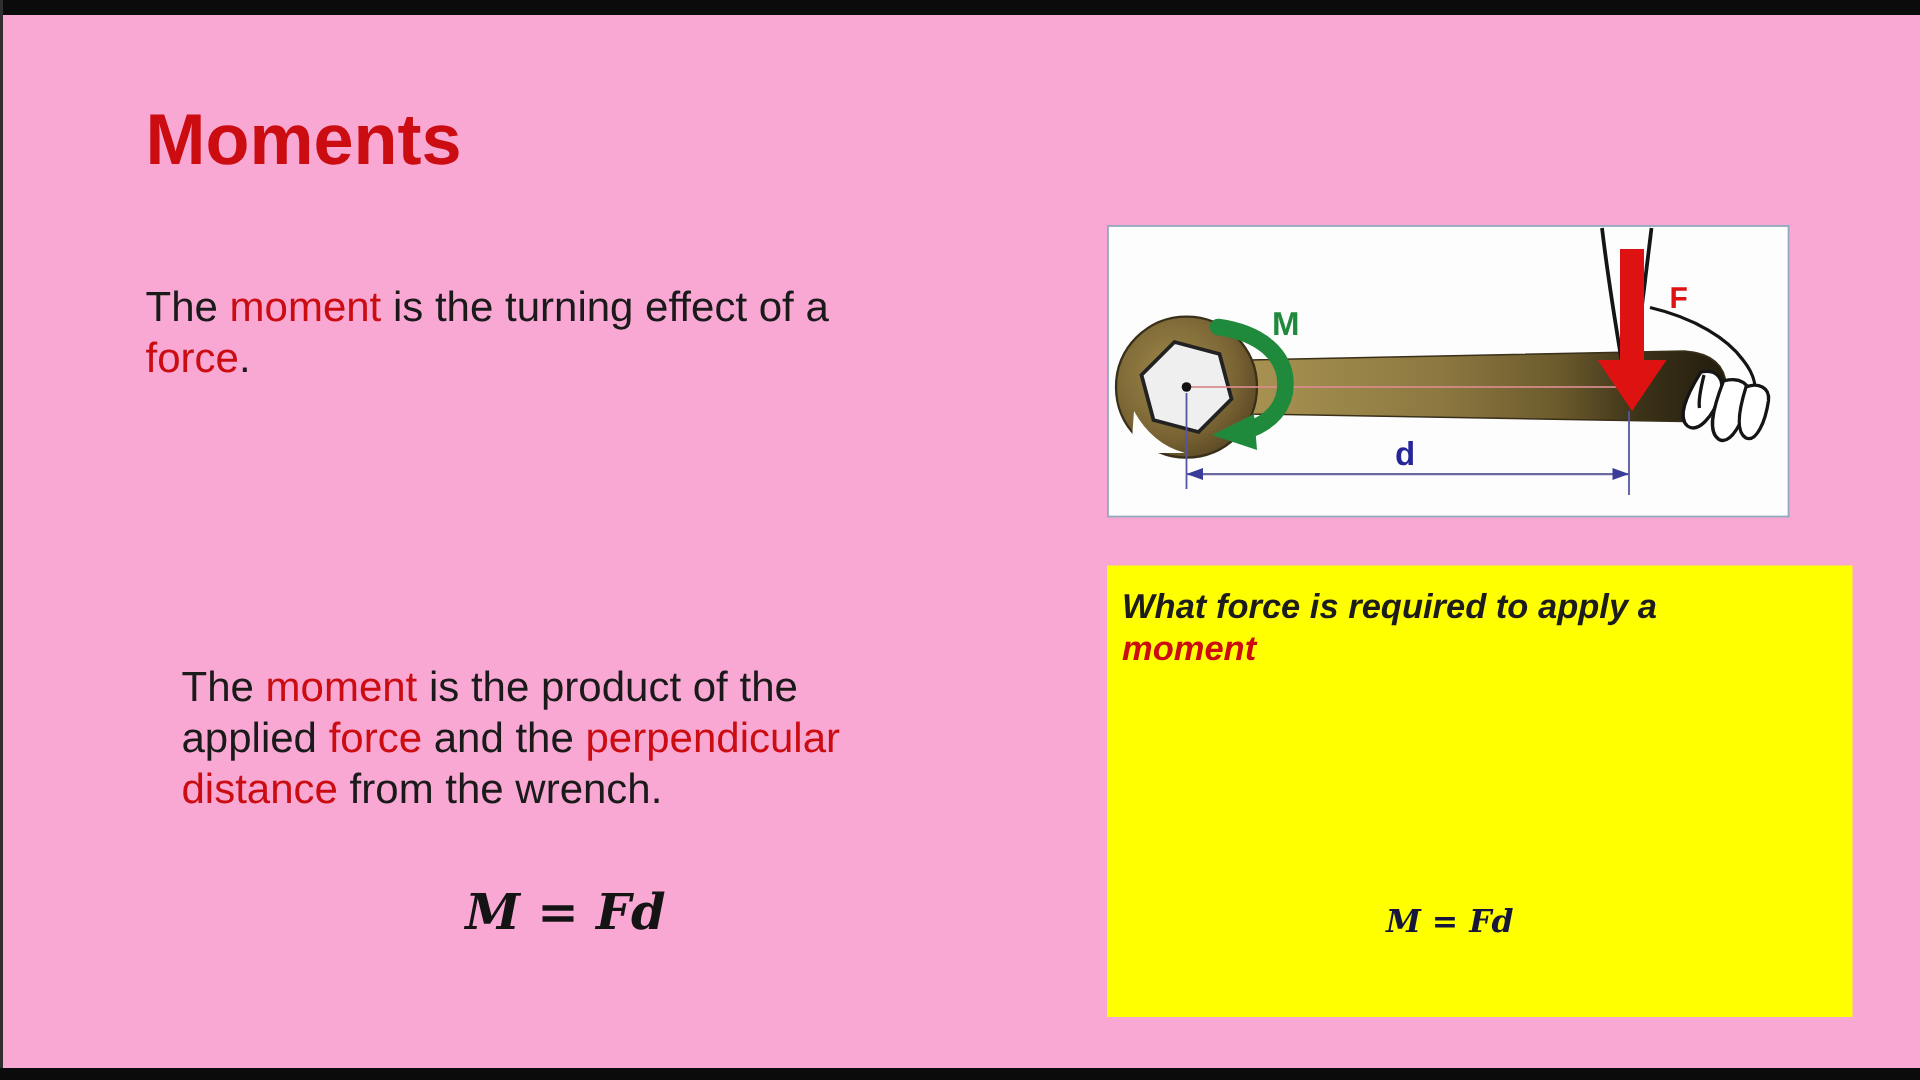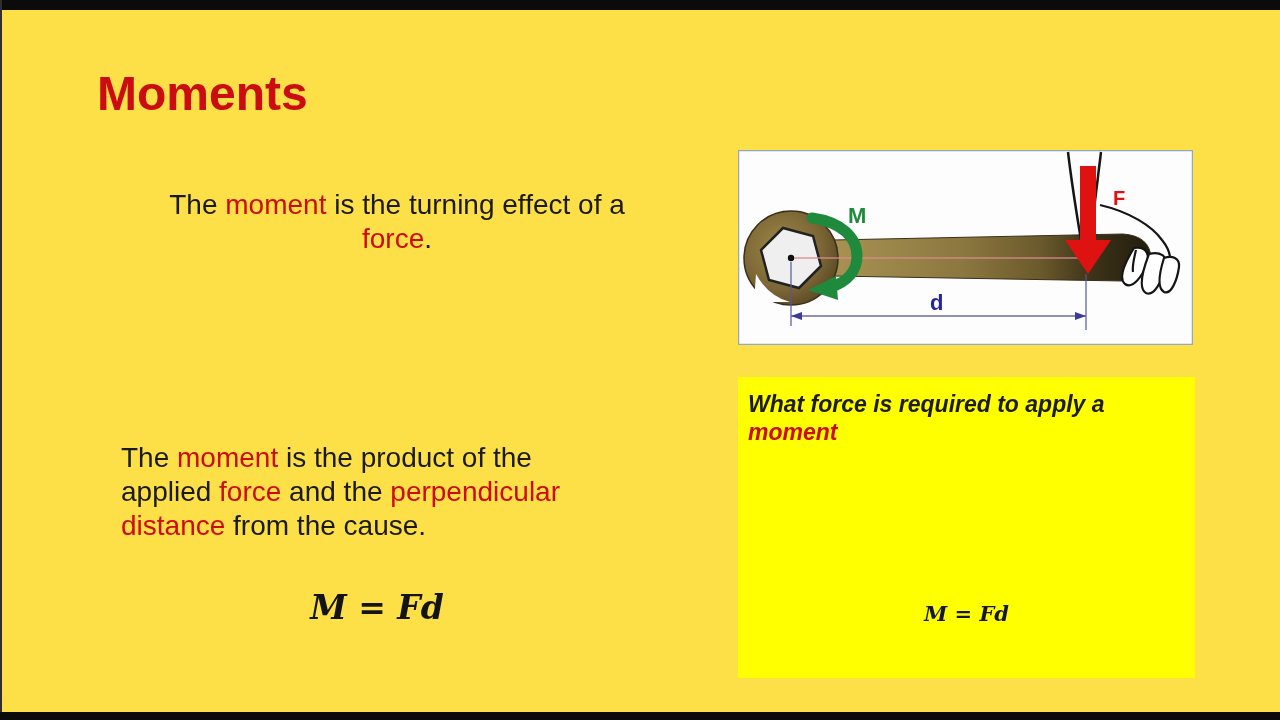--- a/index.html
+++ b/index.html
@@ -1,27 +1,27 @@
 <!DOCTYPE html>
 <html><head>
 <meta charset="utf-8">
 <style>
   html,body{margin:0;padding:0;width:1280px;height:720px;background:#ffffff;overflow:hidden;
     font-family:"Liberation Sans",sans-serif;}
-  .slide{position:absolute;inset:0;background:#fde047;}
+  .slide{position:absolute;inset:0;background:#f9a8d4;}
   .bar-top{position:absolute;left:0;top:0;width:1280px;height:10px;background:#0b0b0b;}
   .bar-bottom{position:absolute;left:0;top:712px;width:1280px;height:8px;background:#0b0b0b;}
   .edge-left{position:absolute;left:0;top:0;width:2px;height:720px;background:#2f2f2f;}
 
   .title{position:absolute;left:97px;top:66px;font-size:48px;font-weight:600;
     color:#cb0d12;letter-spacing:0px;}
 
   .para{position:absolute;left:97px;width:600px;font-size:28px;line-height:34px;
     color:#1a1a1a;font-weight:500;}
-  .p1{top:188px;text-align:center;}
+  .p1{top:188px;}
   .p2{top:315px;}
   .p3{top:441px;margin-left:24px;}
   .seg-red{color:#cb0d12;}
 
   .formula-main{position:absolute;left:97px;top:588px;width:560px;text-align:center;
     font-family:"DejaVu Serif",serif;font-style:italic;font-size:33px;color:#141414;font-weight:600;}
 
   .diagram-frame{position:absolute;left:738px;top:150px;width:455px;height:195px;}
 
   .question-box{position:absolute;left:738px;top:377px;width:457px;height:301px;}
@@ -33,21 +33,21 @@
 </head>
 <body>
 
 <div class="slide">
   <div class="bar-top"></div>
   <div class="edge-left"></div>
 
   <div class="title">Moments</div>
 
   <div class="para p1"><span>The </span><span class="seg-red">moment</span><span> is the turning effect of a</span><br><span class="seg-red">force</span><span>.</span></div>
-  <div class="para p3"><span>The </span><span class="seg-red">moment</span><span> is the product of the</span><br><span>applied </span><span class="seg-red">force</span><span> and the </span><span class="seg-red">perpendicular</span><br><span class="seg-red">distance</span><span> from the cause.</span></div>
+  <div class="para p3"><span>The </span><span class="seg-red">moment</span><span> is the product of the</span><br><span>applied </span><span class="seg-red">force</span><span> and the </span><span class="seg-red">perpendicular</span><br><span class="seg-red">distance</span><span> from the wrench.</span></div>
 
   <div class="formula-main">M = Fd</div>
 
   <svg class="diagram-frame" viewBox="0 0 455 195" xmlns="http://www.w3.org/2000/svg">
     <defs>
       <linearGradient id="handleGrad" x1="0" y1="0" x2="1" y2="0">
         <stop offset="0%" stop-color="#a89252"></stop>
         <stop offset="40%" stop-color="#8c7840"></stop>
         <stop offset="65%" stop-color="#6b5a2c"></stop>
         <stop offset="82%" stop-color="#3c3218"></stop>
@@ -99,19 +99,19 @@
     <g>
       <line x1="53" y1="112" x2="53" y2="176" stroke="#5656a0" stroke-width="1.2"></line>
       <line x1="348" y1="124" x2="348" y2="180" stroke="#5656a0" stroke-width="1.2"></line>
       <line x1="53" y1="166" x2="348" y2="166" stroke="#6a6a9e" stroke-width="1.5"></line>
       <polygon points="53,166 64,162 64,170" fill="#3b3b9a"></polygon>
       <polygon points="348,166 337,162 337,170" fill="#3b3b9a"></polygon>
     </g>
     <text x="192" y="160" font-size="22" font-weight="bold" fill="#26269a">d</text>
   </svg>
 
-  <div class="question-box" style="background: rgb(255, 255, 0);">
+  <div class="question-box" style="background: rgb(255, 255, 0); padding-left: 40px;">
     <div class="question-text"><span>What force is required to apply a </span><span class="seg-red">moment</span><br></div>
     <div class="formula-box">M = Fd</div>
   </div>
 
   <div class="bar-bottom"></div>
 </div>
 
 </body></html>

